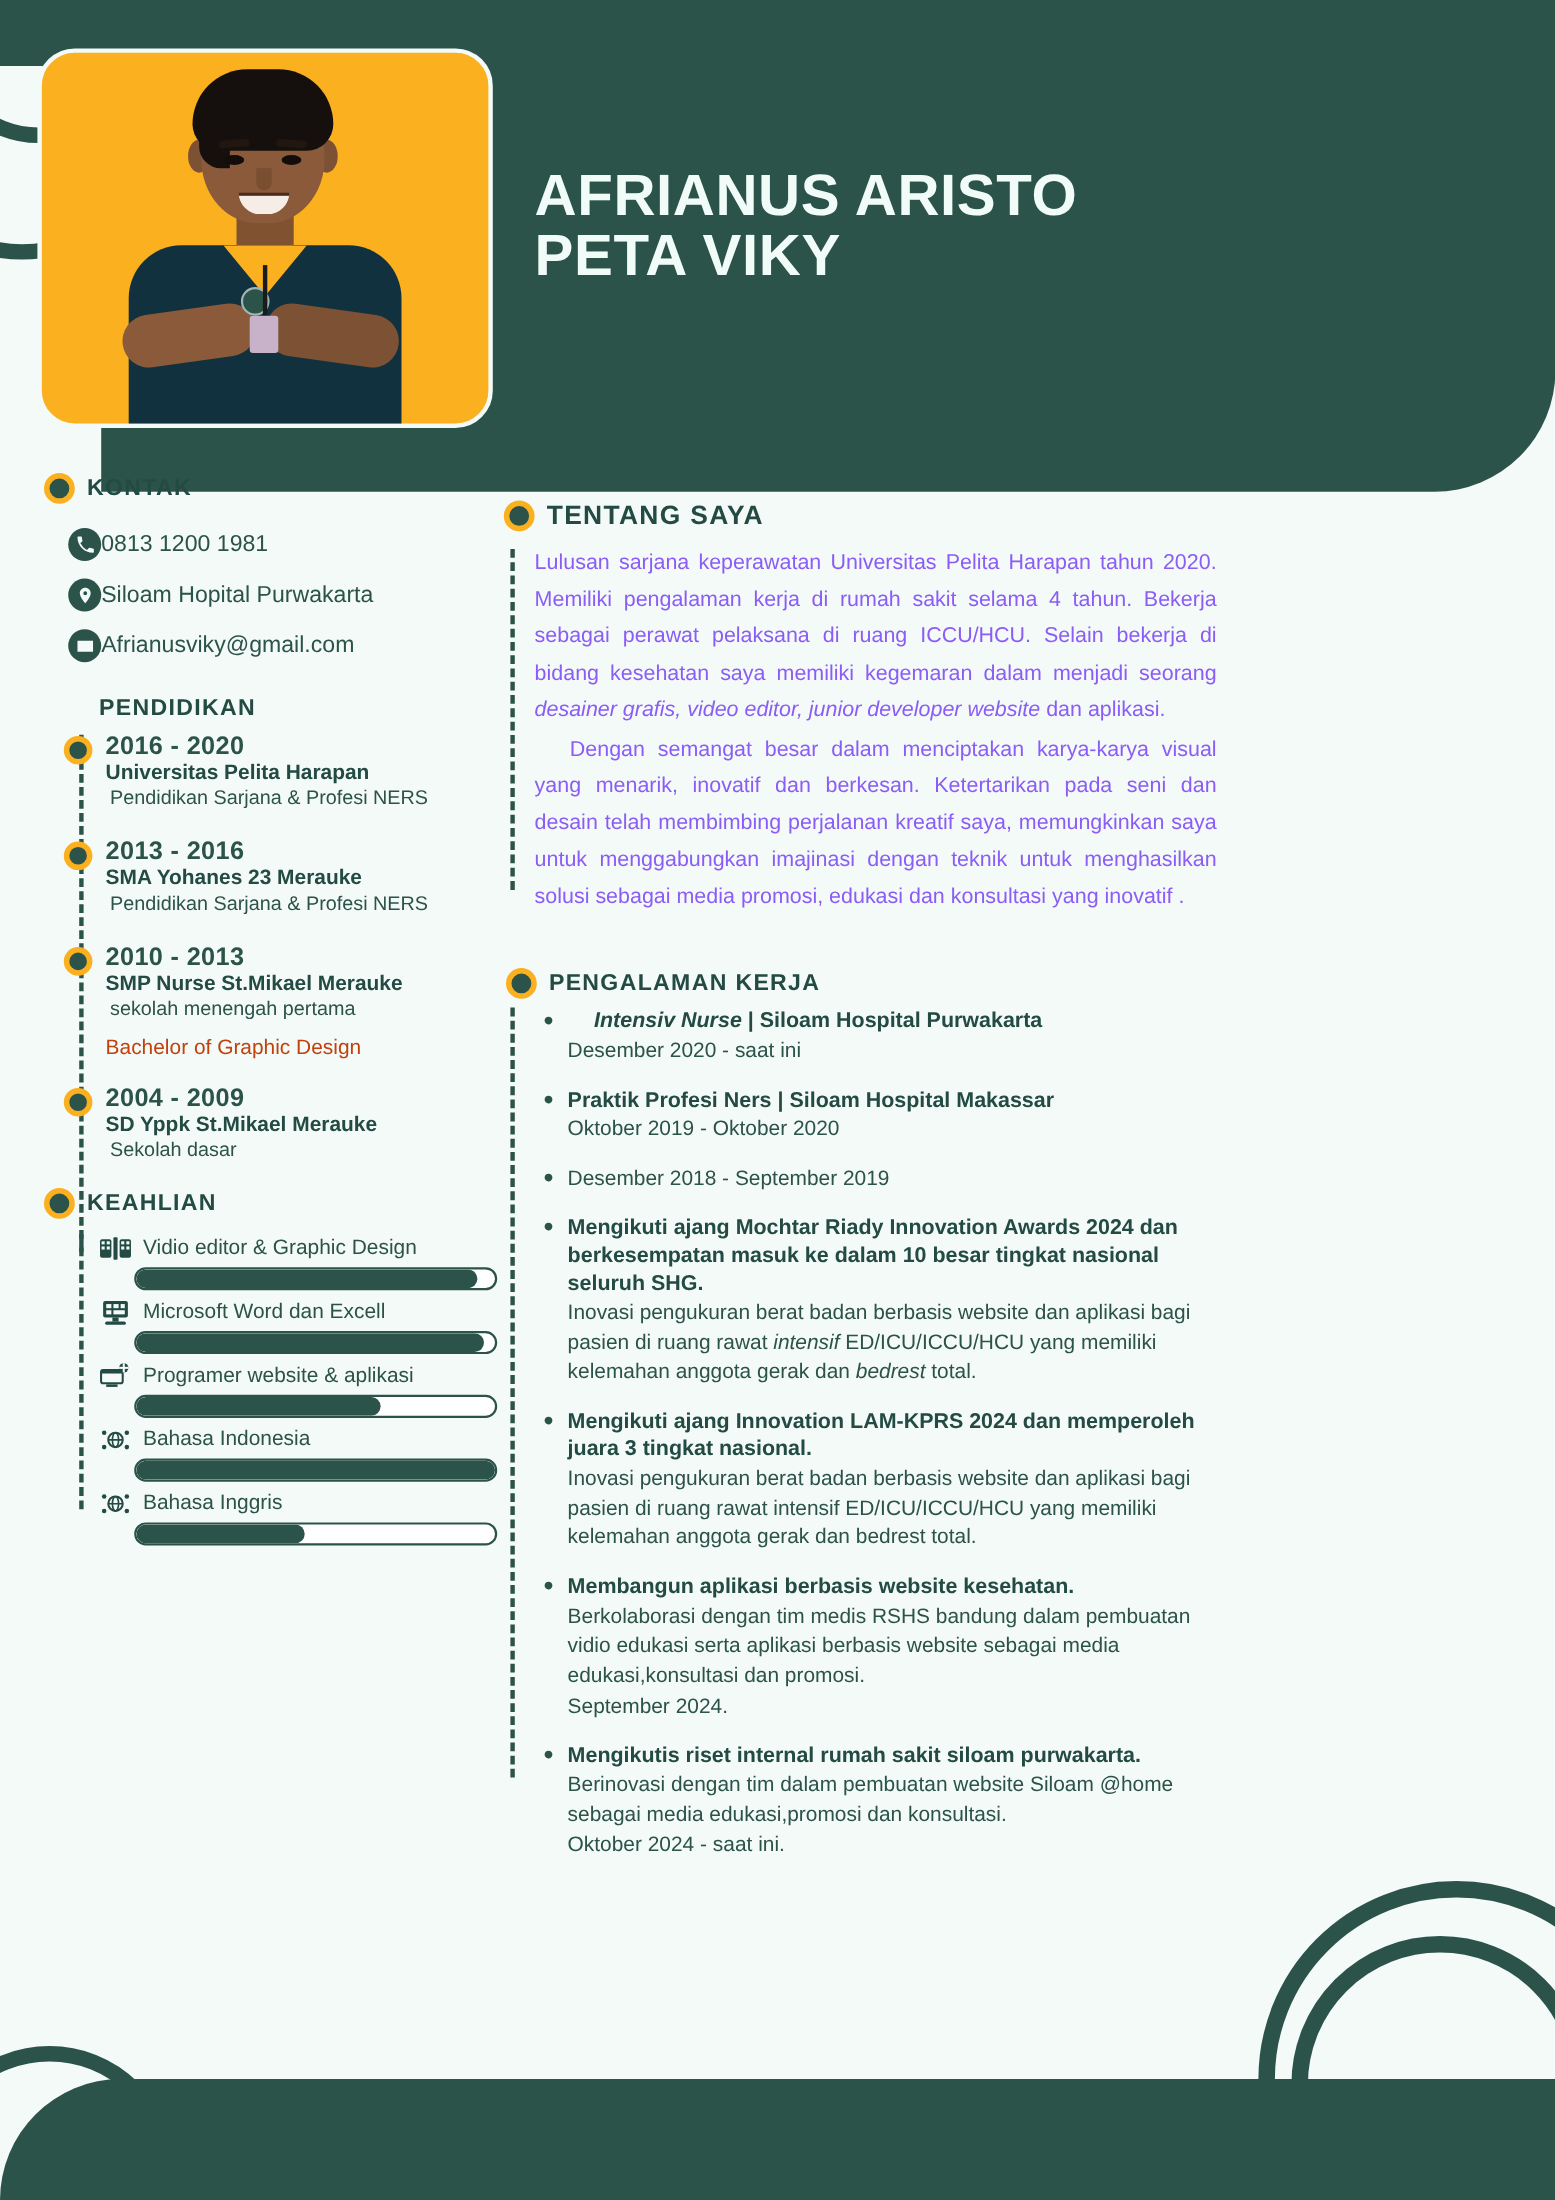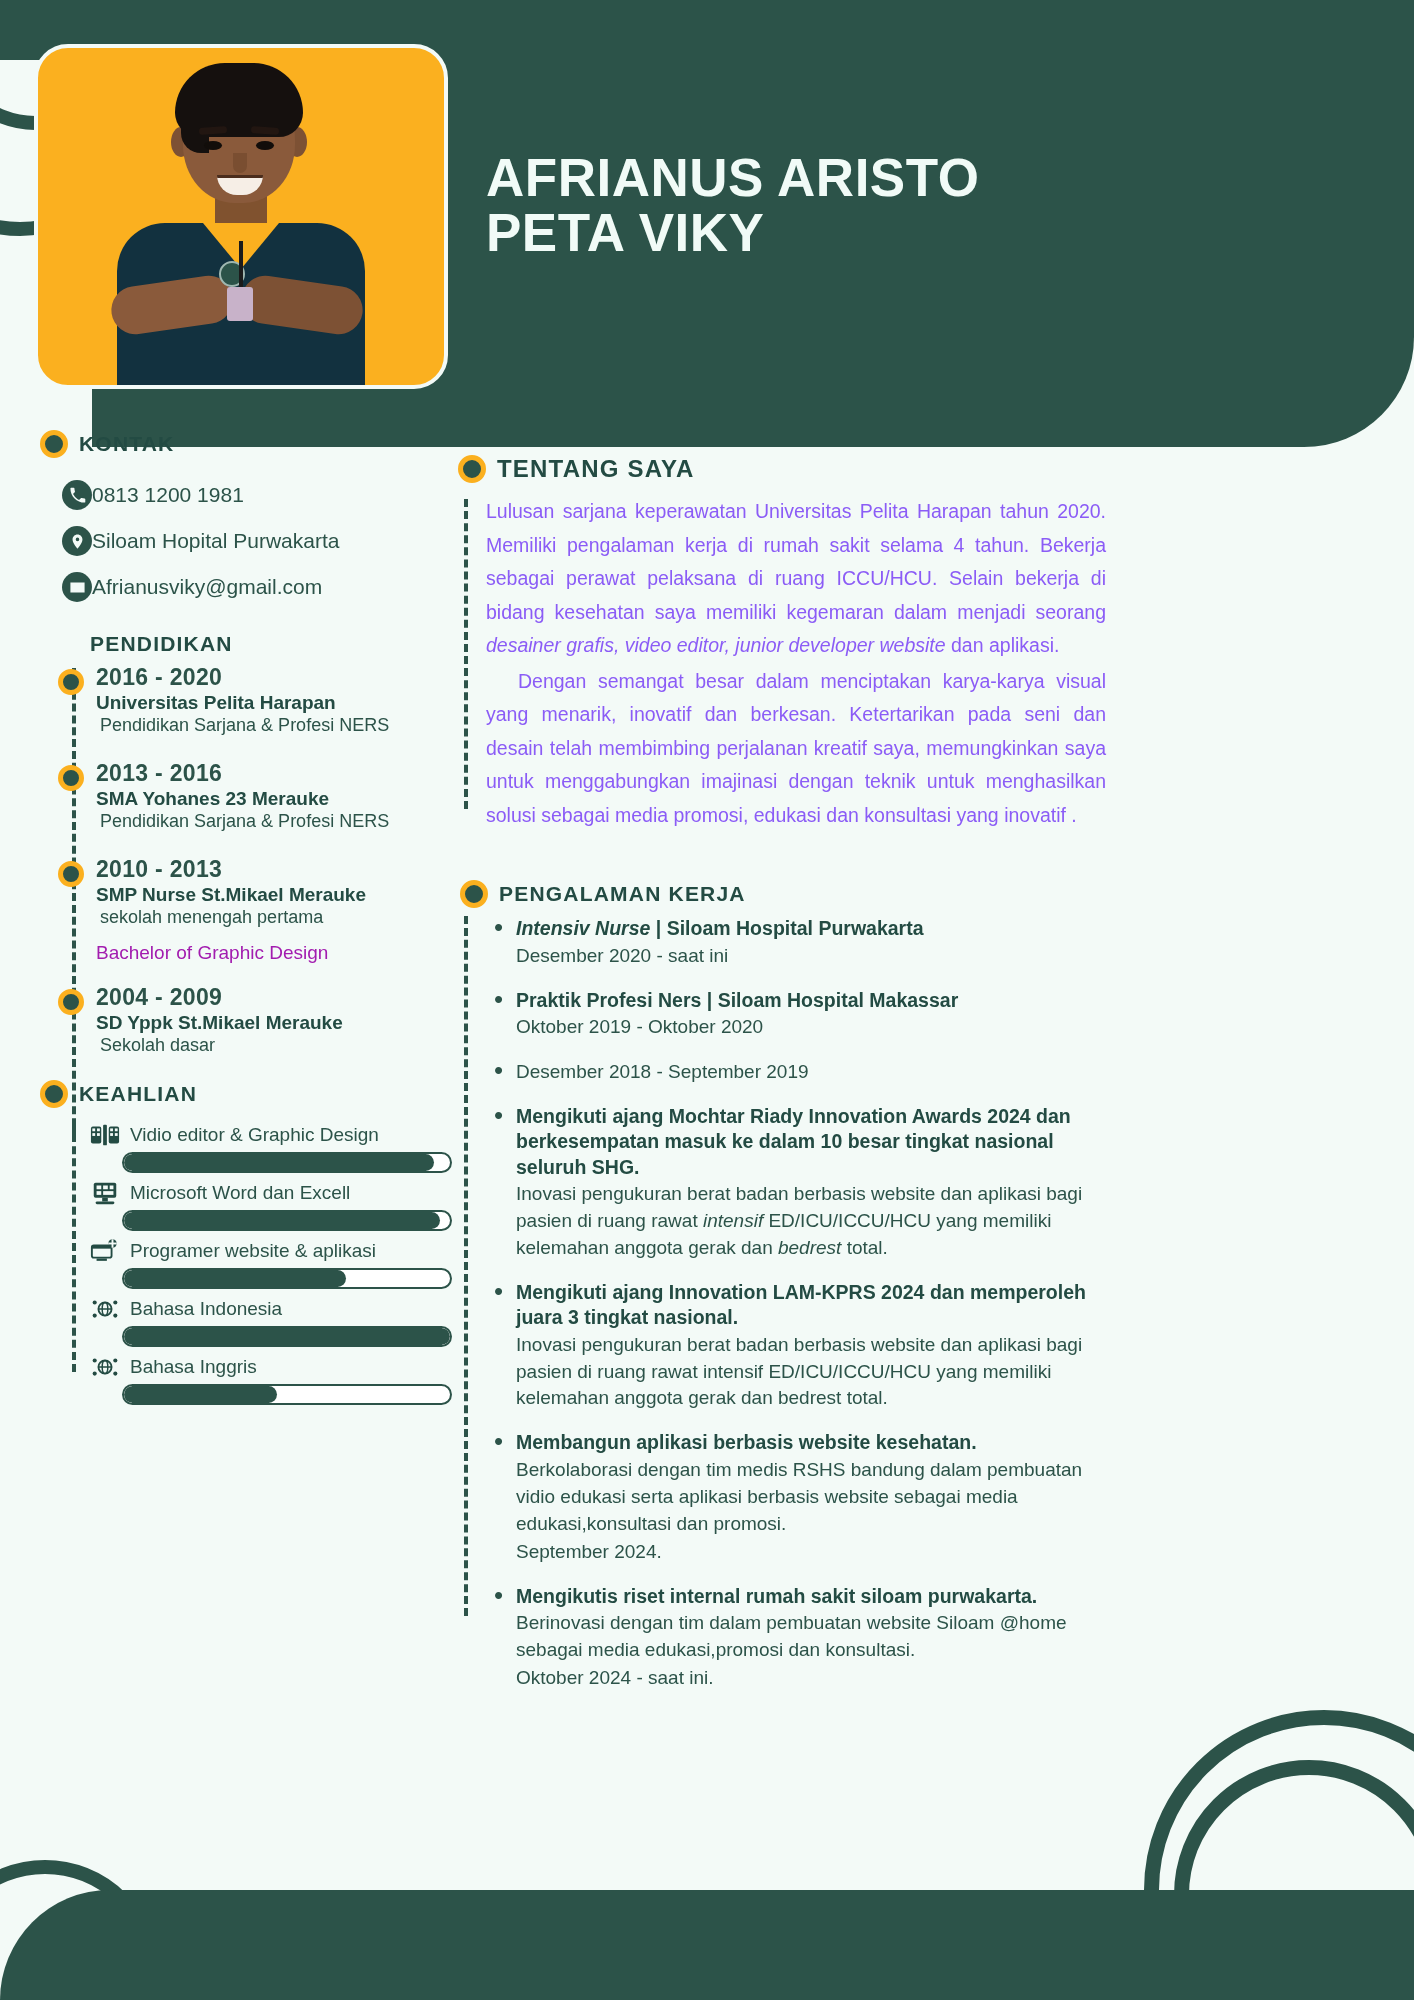--- a/index.html
+++ b/index.html
@@ -158,21 +158,21 @@
   .edu-wrap { position:relative; margin-top:8px; }
   .edu-dash { left:38px; top:4px; height:470px; }
   .edu-item { position:relative; padding-left:62px; margin-bottom:24px; }
   .edu-dot {
     position:absolute; left:24px; top:5px; width:26px; height:26px;
     border-radius:50%; background:#2c5349; border:5px solid #fbb01f;
   }
   .edu-years { font-size:23px; font-weight:bold; color:#2c5349; letter-spacing:.3px; }
   .edu-school { font-size:19px; font-weight:bold; color:#234b43; margin-top:1px; }
   .edu-detail { font-size:18px; color:#2c5349; margin-top:1px; padding-left:4px; }
-  .edu-plain { font-size:19px; color:#a21caf; padding-left:62px; margin:-10px 0 20px 0; }
+  .edu-plain { font-size:19px; color:#c2410c; padding-left:62px; margin:-10px 0 20px 0; }
 
   .keahlian-head { margin-top:4px; margin-left:6px; }
   .skills-wrap { position:relative; margin-top:14px; }
   .skills-dash { left:38px; top:0; height:250px; }
   .skill { position:relative; padding-left:56px; margin-bottom:7px; }
   .skill-row { display:flex; align-items:center; gap:10px; }
   .skill-ic { width:30px; height:26px; flex:none; }
   .skill-ic svg { width:100%; height:100%; fill:#234b43; }
   .skill-label { font-size:19px; color:#2c5349; }
   .bar-track {
@@ -198,21 +198,21 @@
   .exp-head { margin-top:48px; margin-left:2px; }
   .exp-wrap { position:relative; margin-top:8px; }
   .exp-dash { left:6px; top:0; height:700px; }
   .exp-list { margin-left:30px; padding-left:28px; list-style:none; }
   .exp-item { position:relative; margin-bottom:18px; }
   .exp-item:before {
     content:"•"; position:absolute; left:-22px; top:-4px;
     font-size:26px; color:#2c5349;
   }
   .exp-title { font-size:19.5px; font-weight:bold; color:#234b43; line-height:1.3; }
-  .exp-title i { font-style:italic; }
+  .exp-title i { font-style:italic;margin-left:24px; }
   .exp-sub { font-size:19px; color:#2c5349; line-height:1.42; margin-top:1px; }
   .exp-sub i { font-style:italic; }
 </style>
 </head>
 <body>
 
 <div class="deco deco-tl-arc3"></div>
 <div class="deco deco-tl-arc2"></div>
 <div class="deco deco-tl-arc1"></div>
 <div class="deco deco-tl-block"></div>

